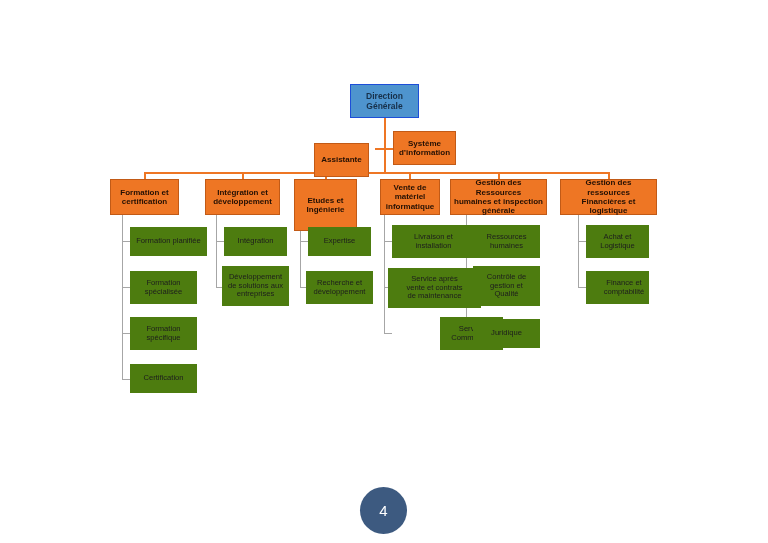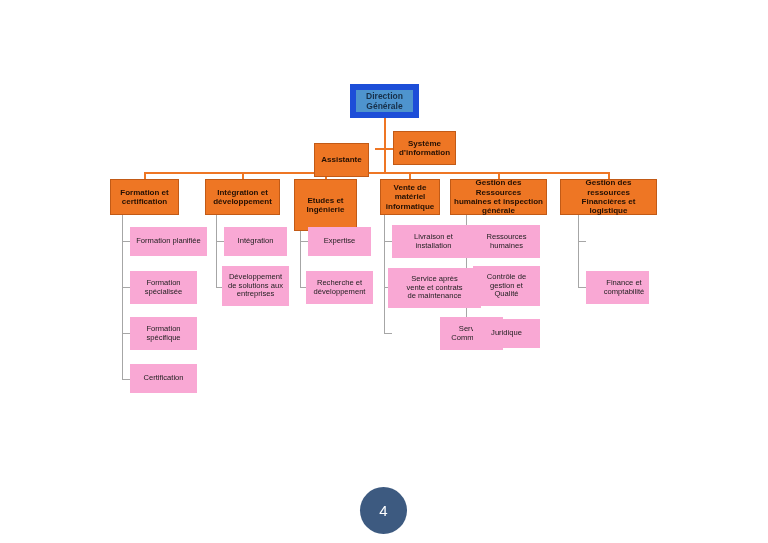--- a/index.html
+++ b/index.html
@@ -32,36 +32,36 @@
     text-align: center;
     line-height: 1.18;
     color: #1a1a1a;
     padding: 2px 3px;
     white-space: pre-line;
     z-index: 5;
   }
 
   .node.root {
     background: #4e94ce;
-    border: 6px solid #1d4ed8;
+    border: 1px solid #1d4ed8;
     color: #17304a;
     font-size: 8.5px;
     font-weight: bold;
   }
 
   .node.orange {
     background: #ee7624;
     border: 1px solid #c25a16;
     color: #241004;
     font-size: 8px;
     font-weight: bold;
   }
 
   .node.grey {
-    background: #f9a8d4;
+    background: #4d7c0f;
     border: none;
     color: #1d1d1d;
     font-size: 7.6px;
     font-weight: normal;
   }
 
   
   .line {
     position: absolute;
     z-index: 1;
@@ -185,18 +185,20 @@
   <div class="node grey" style="left:392px; top:317px; width:63px; height:33px;margin-left:48px;">Service
 Commercial</div>
 
   <div class="node grey" style="left:473px; top:225px; width:67px; height:33px;">Ressources
 humaines</div>
   <div class="node grey" style="left:473px; top:266px; width:67px; height:40px;">Contrôle de
 gestion et
 Qualité</div>
   <div class="node grey" style="left:473px; top:319px; width:67px; height:29px;">Juridique</div>
 
+  <div class="node grey" style="left:586px; top:225px; width:63px; height:33px;">Achat et
+Logistique</div>
   <div class="node grey" style="left:586px; top:271px; width:63px; height:33px;padding-left:16px;">Finance et
 comptabilité</div>
 
   <div id="page-badge">4</div>
 
 </div>
 
 </body></html>

